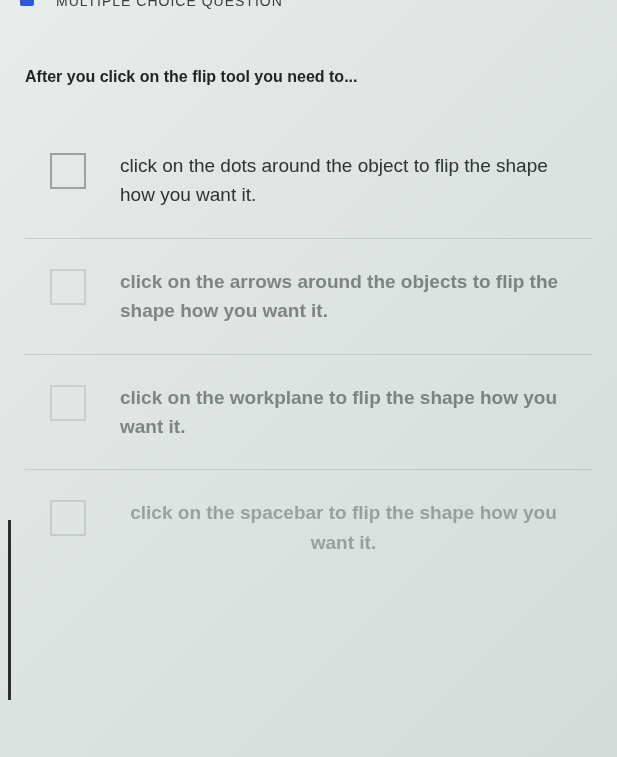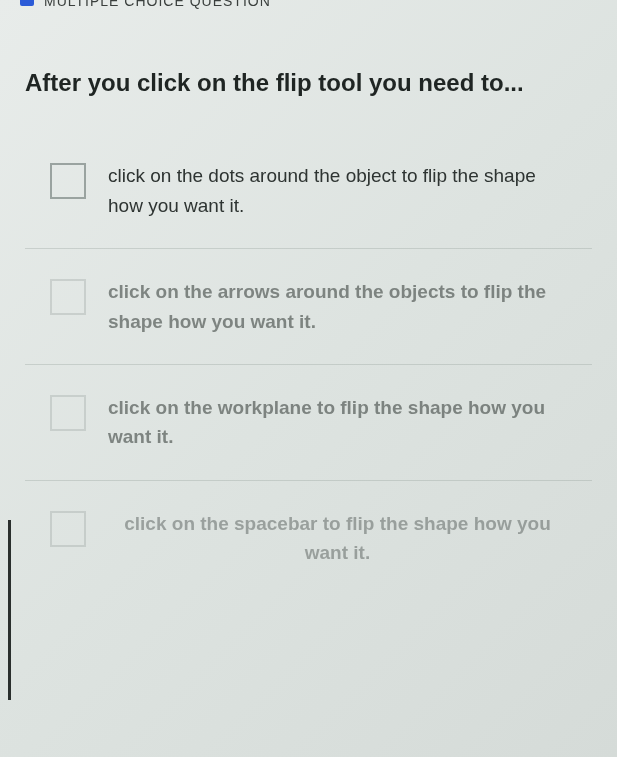--- a/index.html
+++ b/index.html
@@ -13,21 +13,21 @@
       background: linear-gradient(135deg, #e8ecea 0%, #dde3e0 50%, #d5dbd8 100%);
       font-family: Arial, Helvetica, sans-serif;
       color: #2a2f2d;
       padding: 0;
       overflow: hidden;
       position: relative;
     }
     .page-header {
       display: flex;
       align-items: center;
-      gap: 10px;
+      gap: 22px;
       padding: 0 20px;
       margin-top: 0;
       height: 12px;
       overflow: hidden;
     }
     .question-number-badge {
       background: #2b5bd7;
       color: #fff;
       font-size: 12px;
       font-weight: bold;
@@ -37,33 +37,33 @@
       margin-top: -10px;
     }
     .question-type-label {
       font-size: 14px;
       letter-spacing: 1px;
       color: #3a3f3d;
       text-transform: uppercase;
       margin-top: -10px;
     }
     .question-prompt {
-      font-size: 24px;
+      font-size: 16px;
       font-weight: bold;
       color: #1f2523;
       padding: 55px 25px 35px 25px;
       line-height: 1.3;
     }
     .options-container {
       padding: 0 25px;
     }
     .option-row {
       display: flex;
       align-items: flex-start;
-      gap: 22px;
+      gap: 34px;
       padding: 28px 15px 28px 25px;
       border-bottom: 1px solid rgba(150,160,155,0.35);
     }
     .option-row:last-child {
       border-bottom: none;
     }
     .checkbox {
       flex-shrink: 0;
       width: 36px;
       height: 36px;

